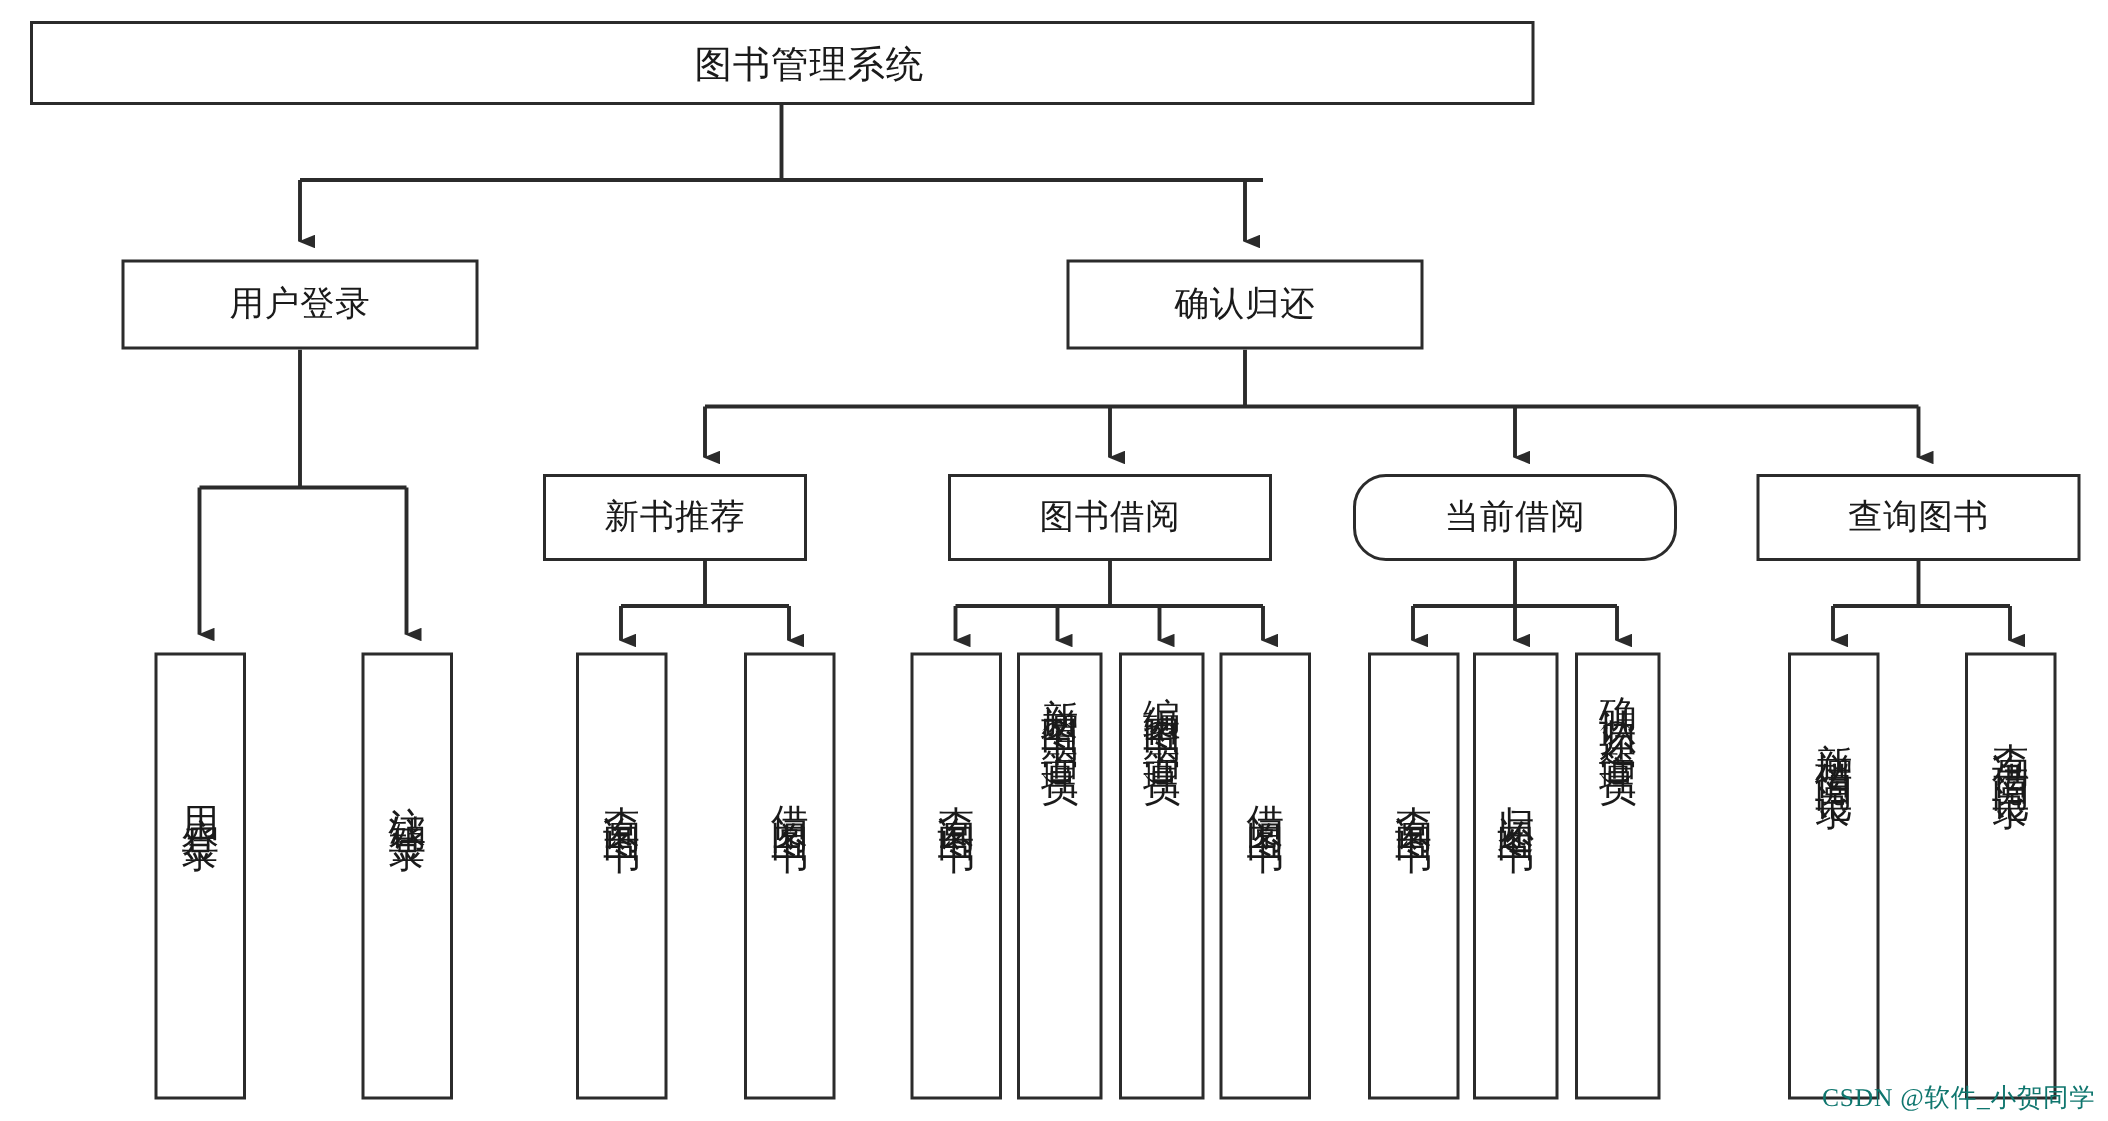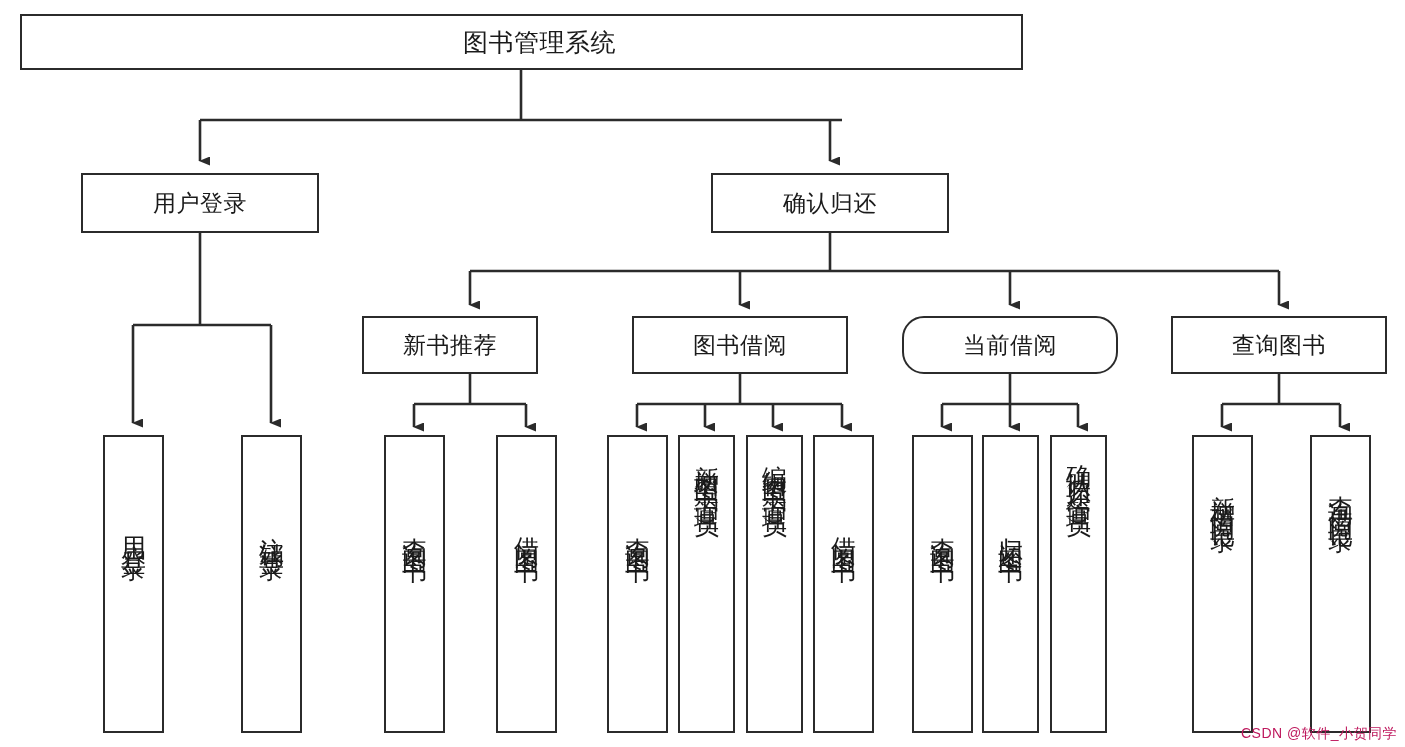--- a/index.html
+++ b/index.html
@@ -65,26 +65,26 @@
     text-orientation: upright;
     font-size: 25px;
     line-height: 1.0;
     letter-spacing: 7px;
     white-space: nowrap;
   }
   #watermark {
     position: absolute;
     right: 8px;
     bottom: 4px;
-    font-size: 14px;
-    color: #be185d;
+    font-size: 17px;
+    color: #0f766e;
     letter-spacing: 0.5px;
     z-index: 3;
     white-space: nowrap;
-    font-family: Liberation Sans, sans-serif;
+    font-family: Liberation Serif, serif;
   }
 </style>
 </head>
 <body>
 
 <div id="diagram-root">
 
   <svg id="connector-layer" viewBox="0 0 1405 747" width="1405" height="747" xmlns="http://www.w3.org/2000/svg">
     <defs>
       <marker id="arrowhead" markerWidth="9" markerHeight="11" refX="4.5" refY="10" orient="auto" markerUnits="userSpaceOnUse">

